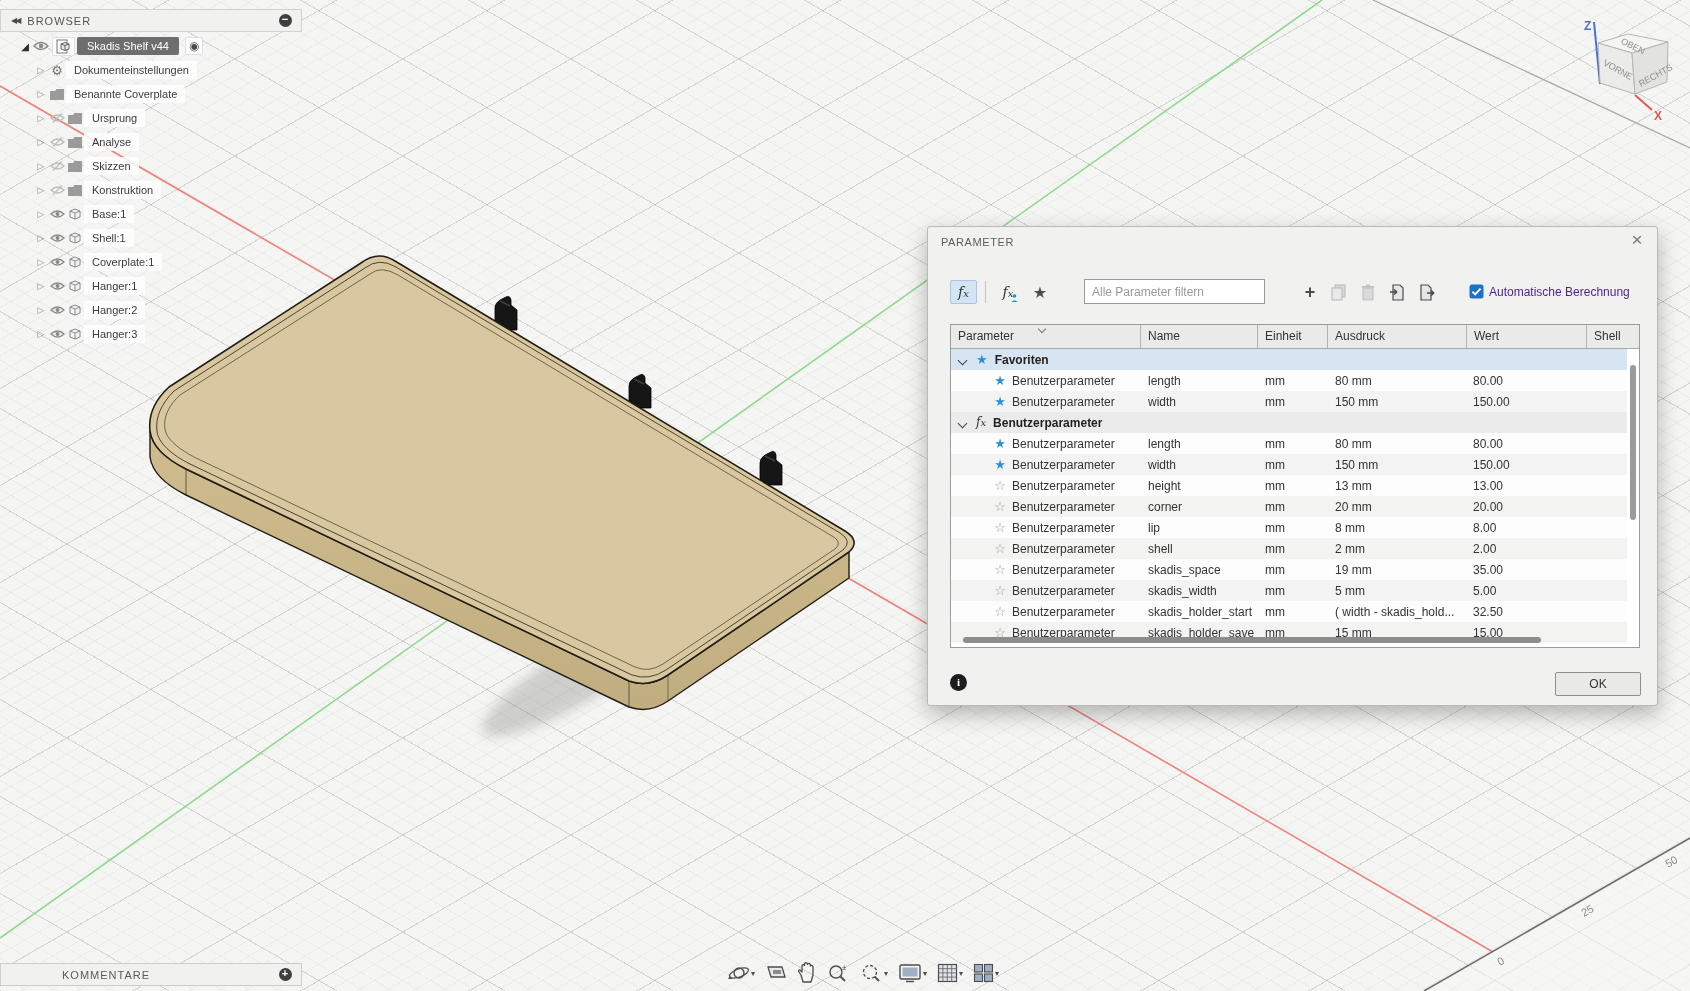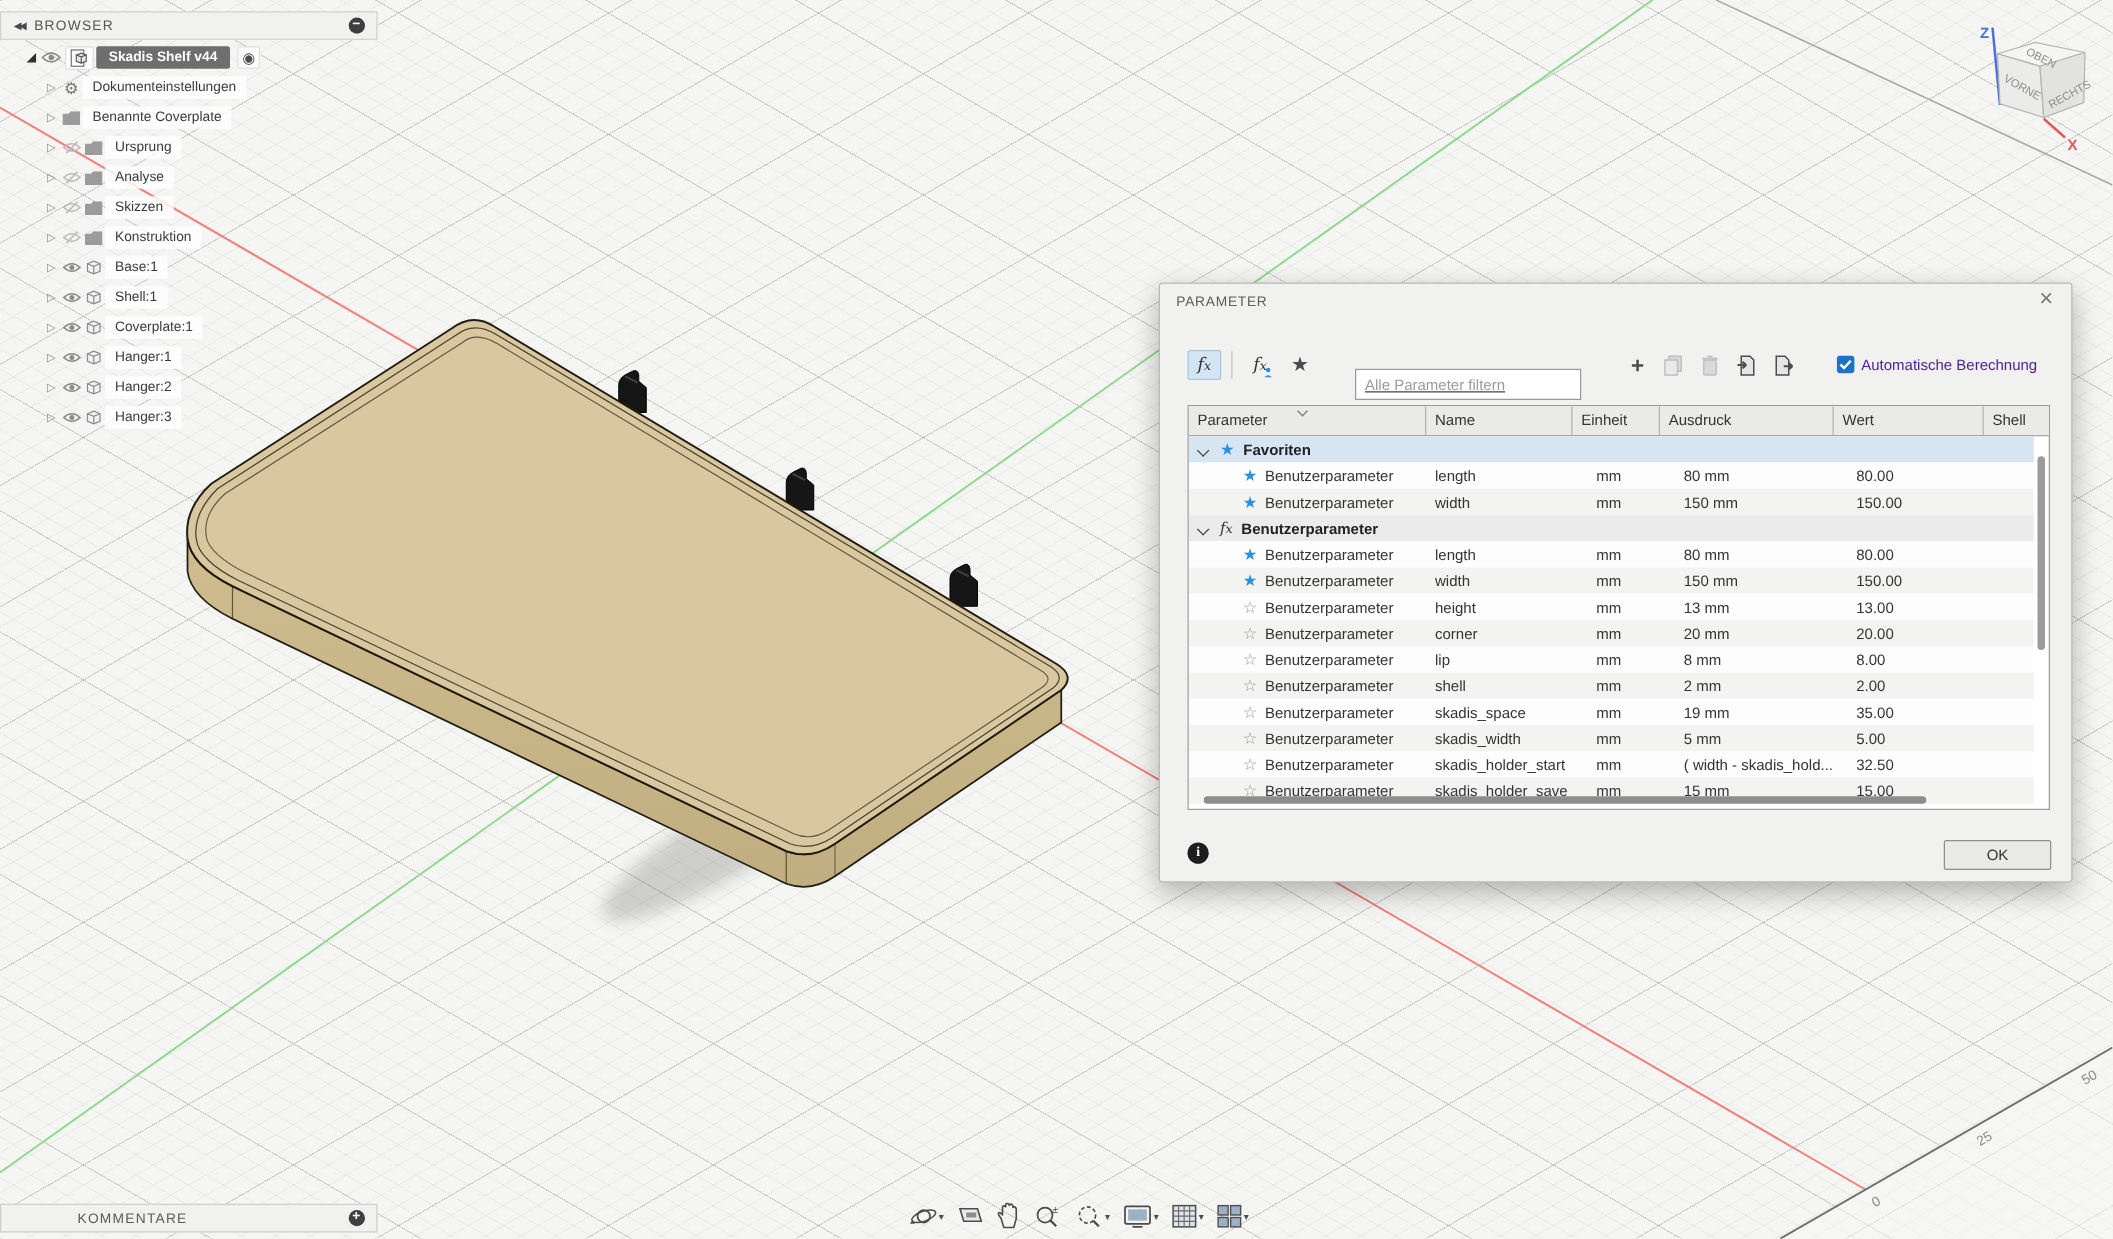--- a/index.html
+++ b/index.html
@@ -24,21 +24,21 @@
   .panel-bar .title{flex:1;}
   .circle-btn{
     width:13px;height:13px;border-radius:50%;background:#3f3f3f;color:#fff;
     font-size:11px;line-height:11px;text-align:center;margin-right:9px;font-weight:bold;
   }
   .brow{position:absolute;height:22px;display:flex;align-items:center;font-size:11px;color:#3b3b3b;}
   .tri{width:14px;text-align:center;color:#8b8b8b;font-size:9px;flex:0 0 14px;}
   .tri.root{color:#2f2f2f;font-size:10px;}
   .bicon{width:18px;display:flex;justify-content:center;flex:0 0 18px;}
   .chip{background:rgba(255,255,255,0.82);padding:3px 8px;border-radius:1px;white-space:nowrap;}
-  .rootchip{background:#6e6e6e;color:#fff;padding:3px 10px;border-radius:2px;font-weight:bold;white-space:nowrap;}
+  .rootchip{background:#6e6e6e;color:#fff;padding:3px 10px;border-radius:2px;font-weight:normal;white-space:nowrap;}
   .whitechip{background:#fdfdfd;border:1px solid #e0e0e0;padding:1px 3px;display:flex;align-items:center;border-radius:2px;}
   .gear{font-size:13px;color:#777;}
   
   .comments{
     position:absolute;left:0;top:963px;width:302px;height:23px;background:#f1f1f0;
     border:1px solid #cecece;box-sizing:border-box;display:flex;align-items:center;
     color:#5a5a5a;font-size:11px;letter-spacing:1px;
   }
   .comments .title{flex:1;margin-left:61px;}
   
@@ -54,24 +54,23 @@
   .dlg-title{position:absolute;left:13px;top:9px;font-size:11px;color:#5d5d5d;letter-spacing:0.6px;}
   .dlg-close{position:absolute;right:10px;top:2px;font-size:19px;color:#787878;width:20px;text-align:center;}
   .fxbtn{position:absolute;left:22px;top:53px;width:27px;height:24px;background:#d3e4f3;border:1px solid #a9c6e0;
     box-sizing:border-box;display:flex;align-items:center;justify-content:center;border-radius:2px;}
   .fx{font-family:"DejaVu Serif",serif;font-style:italic;font-size:14px;color:#333;}
   .fx small{font-size:10px;}
   .vdiv{position:absolute;left:57px;top:54px;width:1px;height:22px;background:#c2c2c2;}
   .tool{position:absolute;top:53px;height:24px;display:flex;align-items:center;justify-content:center;width:28px;}
   .star-dark{color:#4c4c4c;font-size:16px;}
   .filter-input{
-    position:absolute;left:156px;top:68px;width:181px;height:25px;box-sizing:border-box;
+    position:absolute;left:156px;top:52px;width:181px;height:25px;box-sizing:border-box;
     border:1px solid #9a9a9a;background:#fff;font-size:12px;padding:0 7px;color:#444;
     font-family:"Liberation Sans",sans-serif;
-    text-decoration:underline;
   }
   .filter-input::placeholder{color:#9a9a9a;}
   .plus{font-size:18px;color:#4c4c4c;font-weight:bold;}
   .chk{position:absolute;left:541px;top:57px;width:15px;height:15px;}
   .chklabel{position:absolute;left:561px;top:58px;font-size:12px;color:#4c1d95;}
   
   .ptable{position:absolute;left:22px;top:97px;width:690px;height:324px;background:#fff;
     border:1px solid #9c9c9c;box-sizing:border-box;overflow:hidden;}
   .thead{position:absolute;left:0;top:0;right:0;height:24px;background:#eaeae9;display:flex;
     border-bottom:1px solid #a8a8a8;box-sizing:border-box;font-size:12px;color:#333;}
@@ -80,21 +79,21 @@
   .sortcaret:before{content:"";position:absolute;left:0;top:0;width:5px;height:5px;
     border-left:1px solid #777;border-bottom:1px solid #777;transform:rotate(-45deg);}
   .rows{position:absolute;left:0;top:24px;right:12px;bottom:0;overflow:hidden;}
   .trow{position:absolute;left:0;width:678px;height:21px;display:flex;align-items:center;font-size:12px;color:#333;}
   .alt0{background:#f3f3f2;}
   .alt1{background:#fdfdfd;}
   .grow-fav{background:#d7e5f2;}
   .grow-usr{background:#ebebeb;}
   .c-param{width:190px;flex:0 0 190px;display:flex;align-items:center;box-sizing:border-box;}
   .c-name{width:117px;flex:0 0 117px;padding-left:7px;box-sizing:border-box;white-space:nowrap;overflow:hidden;}
-  .c-unit{width:70px;flex:0 0 70px;padding-left:7px;box-sizing:border-box;margin-left:12px;}
+  .c-unit{width:70px;flex:0 0 70px;padding-left:7px;box-sizing:border-box;}
   .c-expr{width:139px;flex:0 0 139px;padding-left:7px;box-sizing:border-box;white-space:nowrap;overflow:hidden;}
   .c-wert{width:120px;flex:0 0 120px;padding-left:6px;box-sizing:border-box;}
   .rowstar{width:14px;margin-left:42px;margin-right:5px;font-size:13px;line-height:13px;text-align:center;}
   .star-on{color:#2a90d9;}
   .star-off{color:#9a9a9a;}
   .gchev{width:8px;height:8px;margin-left:8px;position:relative;}
   .gchev:before{content:"";position:absolute;left:0;top:1px;width:6px;height:6px;
     border-left:1.4px solid #444;border-bottom:1.4px solid #444;transform:rotate(-45deg);}
   .gicon{margin-left:9px;margin-right:7px;font-size:13px;line-height:13px;}
   .glabel{font-weight:bold;color:#222;}

